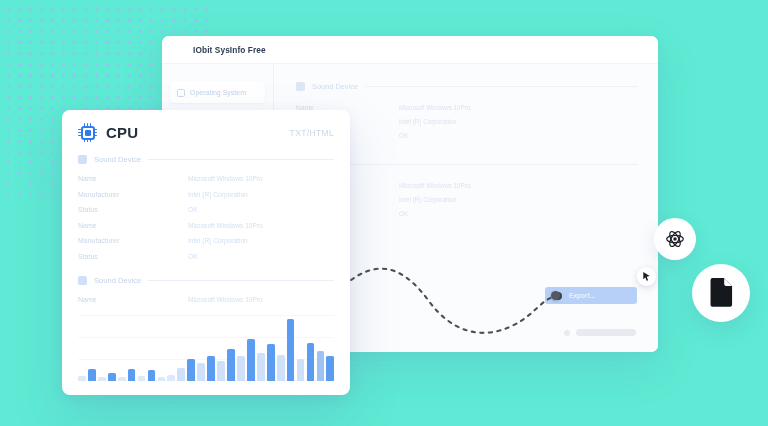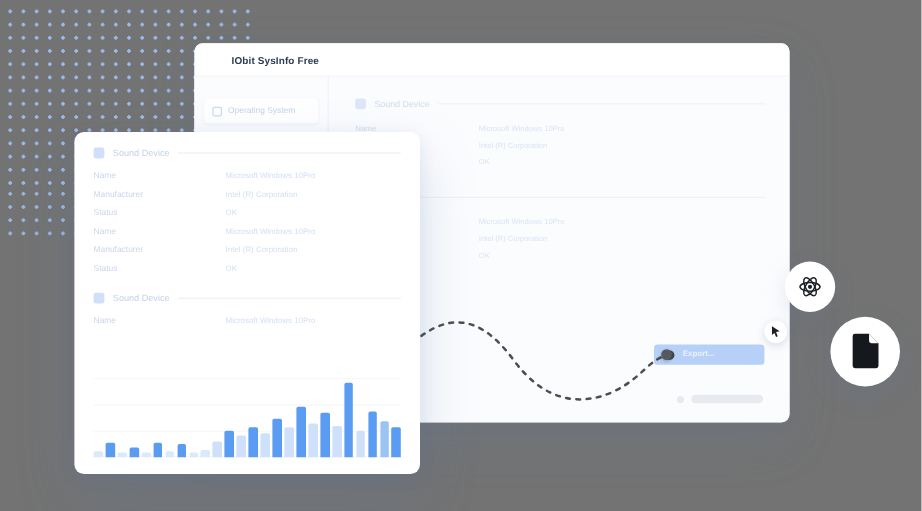--- a/index.html
+++ b/index.html
@@ -2,21 +2,21 @@
 <html><head>
 <meta charset="utf-8">
 <style>
   * { box-sizing: border-box; margin: 0; padding: 0; }
   html, body {
     width: 768px; height: 426px;
     overflow: hidden;
     background: #ffffff;
     font-family: "Liberation Sans", sans-serif;
   }
-  .stage { position: relative; width: 768px; height: 426px; background:#737373; }
+  .stage { position: relative; width: 768px; height: 426px; background:#5eead4; }
 
   
   .dots {
     position: absolute; left: 0; top: 0;
     width: 212px; height: 160px;
     background-image: radial-gradient(#9dbdf0 1.35px, transparent 1.45px);
     background-size: 11px 11px;
     background-position: 3px 4px;
     opacity: .95;
   }
@@ -254,20 +254,40 @@
   <div class="node node-b"></div>
 
   <div class="cursor-badge">
     <svg width="11" height="11" viewBox="0 0 24 24">
       <path d="M5 2 L19 11 L12.5 12.5 L15.5 20 L12.5 21.5 L9.5 14 L5 18 Z" fill="#1d2027"></path>
     </svg>
   </div>
 
   <div class="cpu-card">
 
+    <div class="cpu-head">
+      <span class="chip-icon">
+        <span class="outer"></span>
+          <span class="inner"></span>
+        <i style="left:5.5px;top:0px;width:1.6px;height:3px;"></i>
+        <i style="left:8.7px;top:0px;width:1.6px;height:3px;"></i>
+        <i style="left:11.9px;top:0px;width:1.6px;height:3px;"></i>
+        <i style="left:5.5px;bottom:0px;width:1.6px;height:3px;"></i>
+        <i style="left:8.7px;bottom:0px;width:1.6px;height:3px;"></i>
+        <i style="left:11.9px;bottom:0px;width:1.6px;height:3px;"></i>
+        <i style="top:5.5px;left:0px;height:1.6px;width:3px;"></i>
+        <i style="top:8.7px;left:0px;height:1.6px;width:3px;"></i>
+        <i style="top:11.9px;left:0px;height:1.6px;width:3px;"></i>
+        <i style="top:5.5px;right:0px;height:1.6px;width:3px;"></i>
+        <i style="top:8.7px;right:0px;height:1.6px;width:3px;"></i>
+        <i style="top:11.9px;right:0px;height:1.6px;width:3px;"></i>
+      </span>
+      <span class="cpu-title">CPU</span>
+      <span class="cpu-format">TXT/HTML</span>
+    </div>
 
     <div class="cpu-body">
 
       <div class="c-sec">
         <div class="c-sec-head">
           <span class="c-dot"></span>
           <span class="c-title">Sound Device</span>
           <span class="c-rule"></span>
         </div>
         <div class="c-row">

